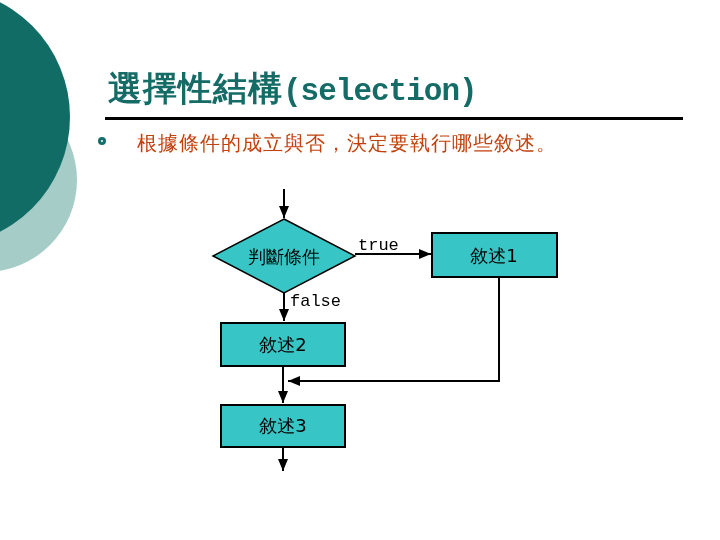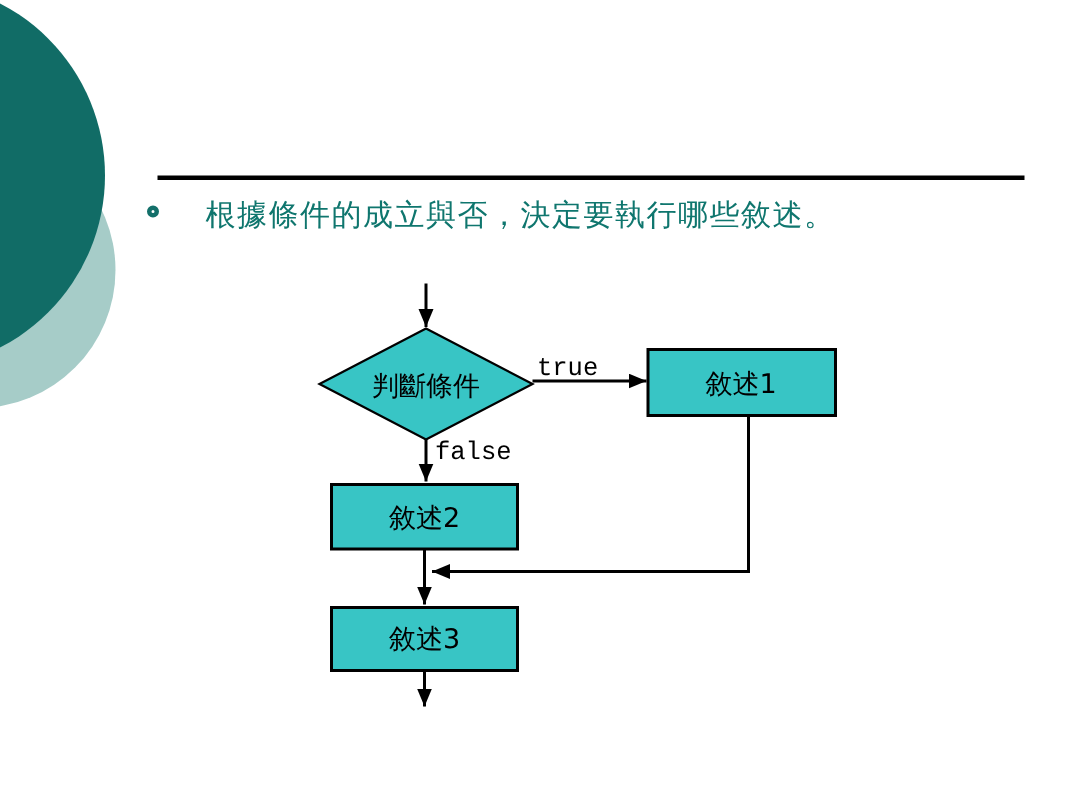--- a/index.html
+++ b/index.html
@@ -67,21 +67,21 @@
     left: 0; top: 7px;
     width: 8px; height: 8px;
     border: 3px solid #13706a;
     border-radius: 50%;
     background: #ffffff;
   }
   .bullet-text {
     position: absolute;
     left: 39px; top: 0;
     font-size: 20px;
-    color: #0f766e;
+    color: #c2410c;
     white-space: nowrap;
     letter-spacing: 1px;
   }
 
   
   .flowchart-svg {
     position: absolute;
     left: 0; top: 0;
     width: 720px; height: 540px;
     z-index: 4;
@@ -99,20 +99,21 @@
   }
 </style>
 </head>
 <body>
 
 <div class="slide">
 
   <div class="circle-light"></div>
   <div class="circle-dark"></div>
 
+  <div class="title"><span class="cjk">選擇性結構</span><span class="latin">(selection)</span></div>
   <div class="title-rule"></div>
 
   <div class="bullet-row">
     <span class="bullet-ring"></span>
     <span class="bullet-text">根據條件的成立與否，決定要執行哪些敘述。</span>
   </div>
 
   <svg class="flowchart-svg" viewBox="0 0 720 540">
     <defs>
       <marker id="arrow" markerUnits="userSpaceOnUse" markerWidth="13" markerHeight="11" refX="12" refY="5" orient="auto">

